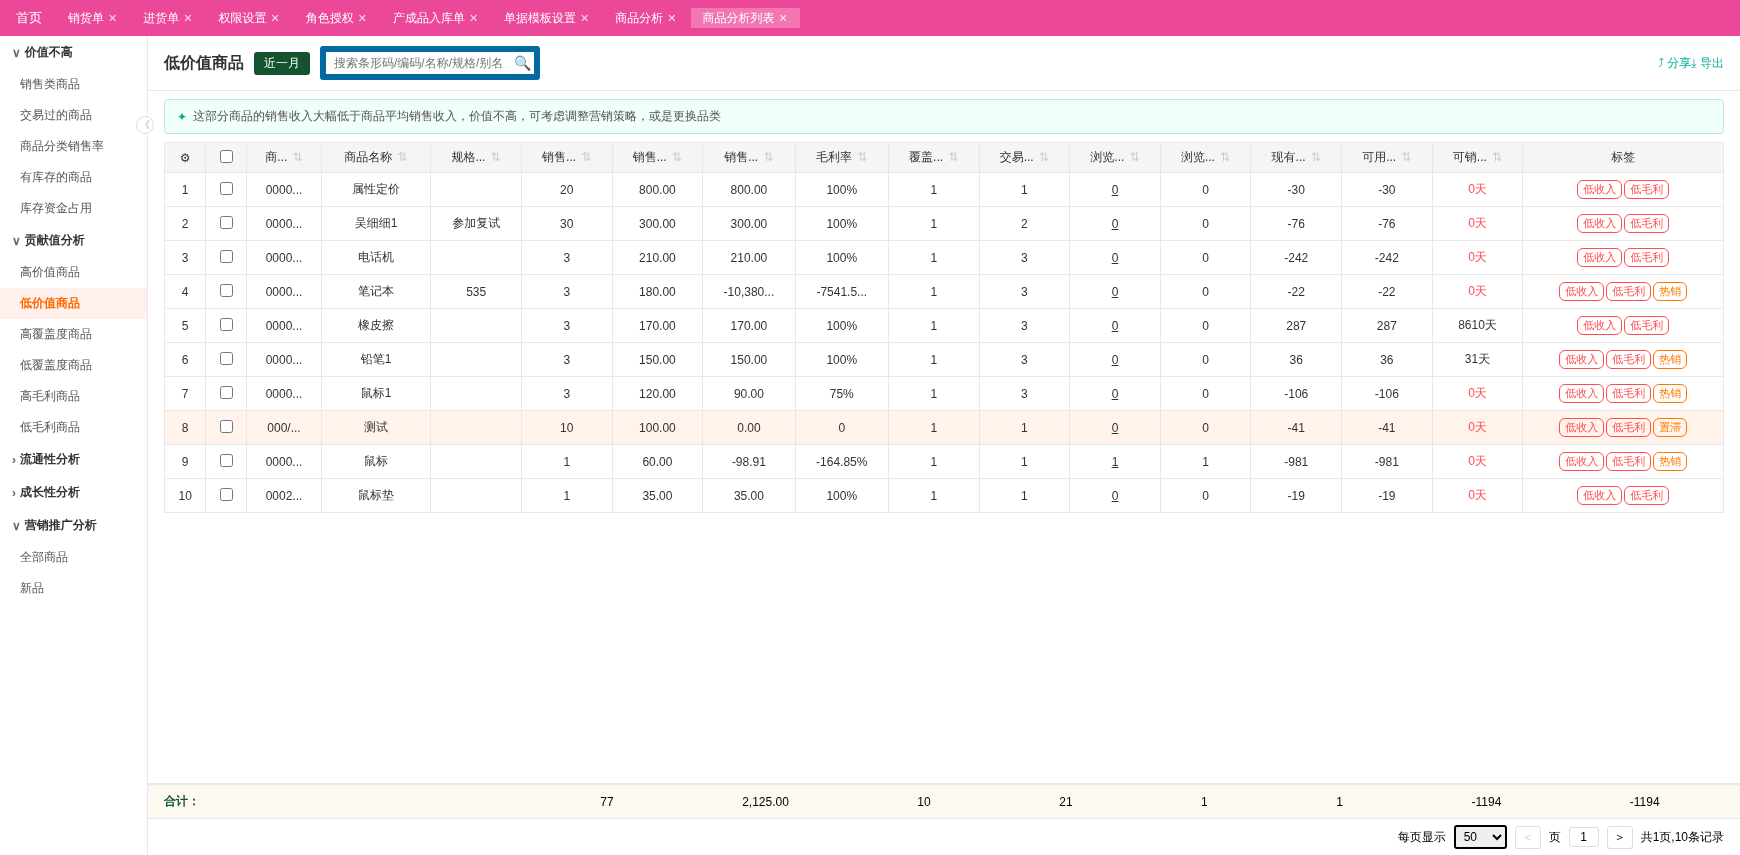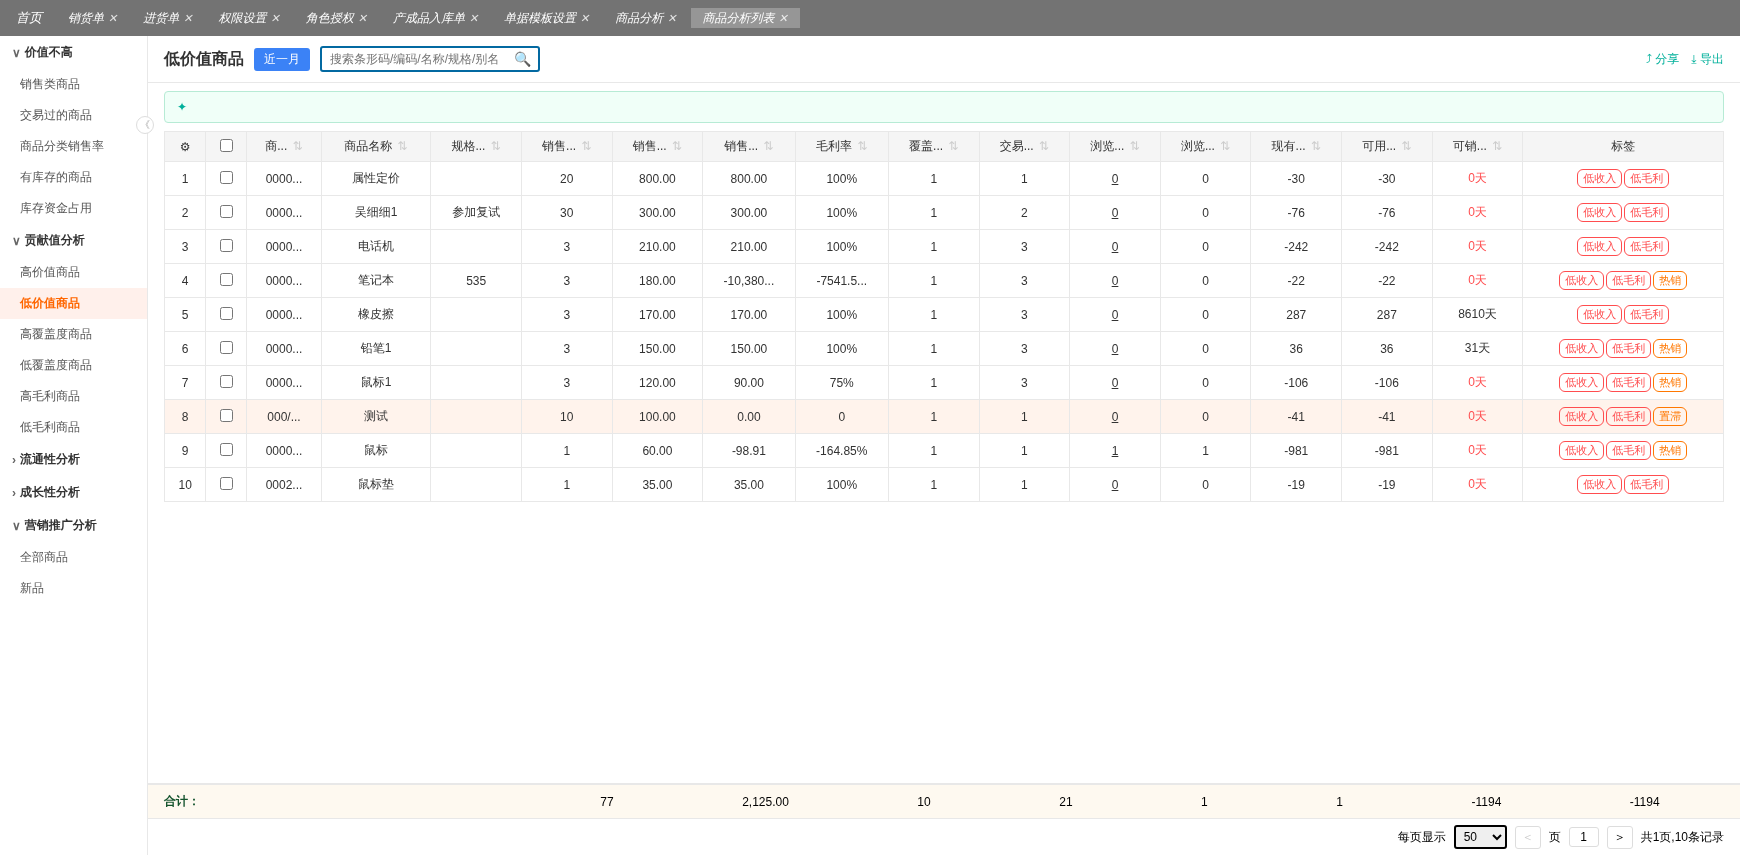--- a/index.html
+++ b/index.html
@@ -2,25 +2,24 @@
 <html><head>
   <meta charset="utf-8">
   <style>
     * { box-sizing: border-box; margin: 0; padding: 0; font-family: 'Microsoft YaHei', Arial, sans-serif; font-size: 12px; }
     body { background: #f5f5f5; overflow: hidden; width: 1740px; height: 855px; }
 
     
     .top-nav {
       display: flex;
       align-items: center;
-      background: #737373;
+      background: #ec4899;
       height: 36px;
       padding: 8px 4px;
       gap: 2px;
-      font-style: italic;
     }
     .nav-item {
       color: #fff;
       padding: 0 12px;
       height: 100%;
       display: flex;
       align-items: center;
       cursor: pointer;
       white-space: nowrap;
       font-size: 13px;
@@ -76,51 +75,50 @@
       padding: 10px 16px;
       border-bottom: 1px solid #e8e8e8;
       gap: 10px;
     }
     .page-title {
       font-size: 16px;
       font-weight: bold;
       color: #333;
     }
     .filter-btn {
-      background: #3b82f6;
+      background: #14532d;
       color: #fff;
       border: none;
       border-radius: 3px;
       padding: 3px 10px;
       font-size: 12px;
       cursor: pointer;
     }
     .search-input {
-      border: 2px solid #0369a1;
+      border: 6px solid #0369a1;
       border-radius: 3px;
       padding: 4px 28px 4px 8px;
       width: 220px;
       font-size: 12px;
       color: #999;
     }
     .search-wrap { position: relative; }
     .search-icon {
       position: absolute;
       right: 8px;
       top: 50%;
       transform: translateY(-50%);
       color: #ff6600;
       font-size: 14px;
       cursor: pointer;
     }
     .header-actions {
       margin-left: auto;
       display: flex;
       align-items: center;
-      gap: 12px;
       color: #00b09b;
       font-size: 12px;
       cursor: pointer;
     }
 
     
     .info-banner {
       background: #f0fff8;
       border: 1px solid #b7ebd5;
       margin: 8px 16px;
@@ -342,20 +340,21 @@
         </span>
         <span>
           <span>⤓</span>
           <span>导出</span>
         </span>
       </div>
     </div>
 
     <div class="info-banner">
       <span class="info-icon">✦</span>
+      <span>这部分商品的销售收入大幅低于商品平均销售收入，价值不高，可考虑调整营销策略，或是更换品类</span>
     </div>
 
     <div class="table-container">
       <table>
         <thead>
           <tr>
             <th>⚙</th>
             <th><input type="checkbox" style=""></th>
             <th>商... <span class="sort-icon">⇅</span></th>
             <th>商品名称 <span class="sort-icon">⇅</span></th>

